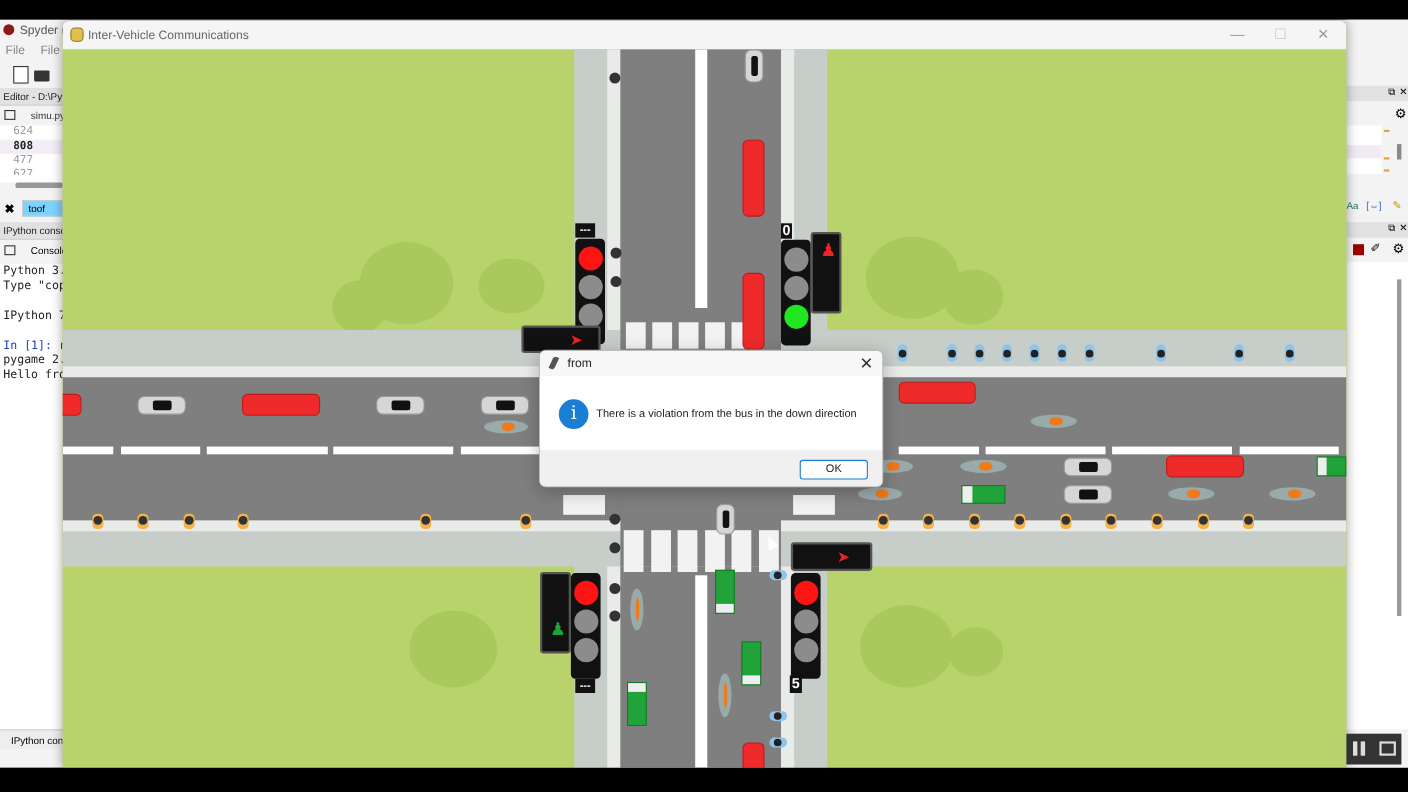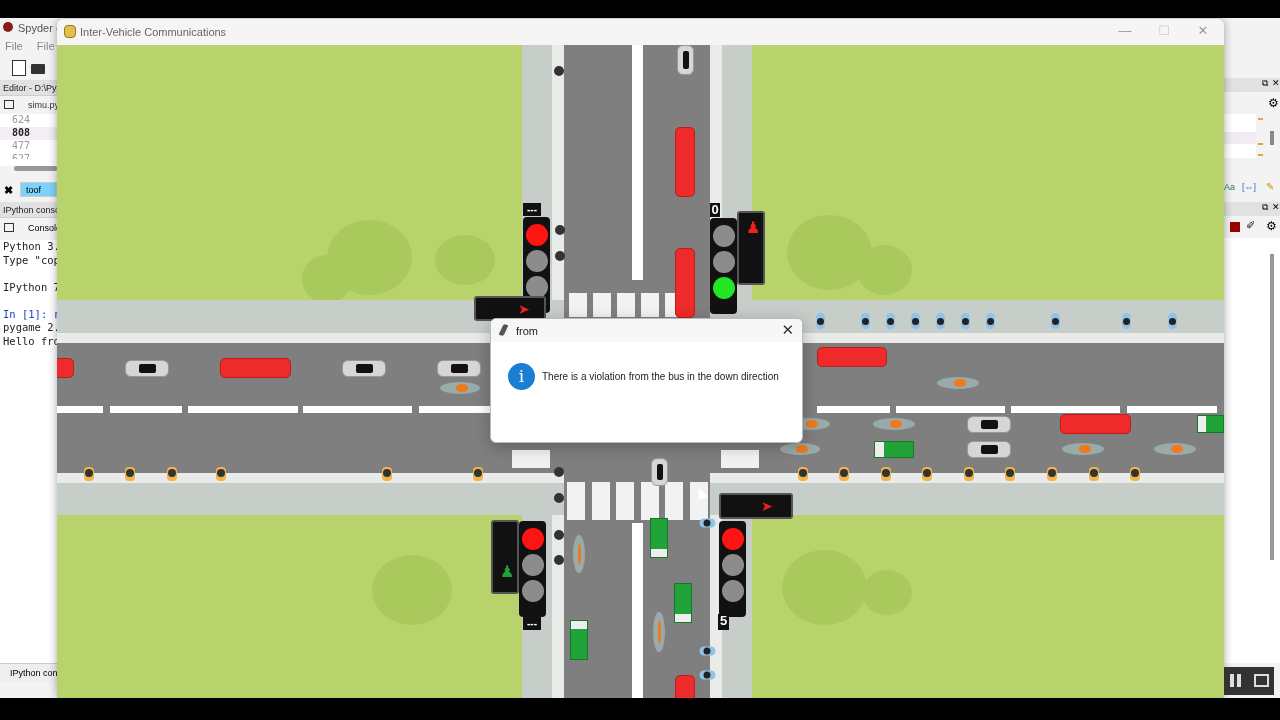--- a/index.html
+++ b/index.html
@@ -324,20 +324,23 @@
 <div class="dlg">
   <div class="dlg-title">
     <span class="feather"></span>
     <span class="t">from</span>
     <span class="close">✕</span>
   </div>
   <div class="dlg-body">
     <div class="info-ico">i</div>
     <div class="dlg-msg">There is a violation from the bus in the down direction</div>
   </div>
+  <div class="dlg-foot">
+    <div class="ok">OK</div>
+  </div>
 </div>
 
 <div class="cursor"></div>
 
 <div class="ctrl">
   <span class="abs" style="left:6px;top:7px;width:4px;height:13px;background:#ddd"></span>
   <span class="abs" style="left:13px;top:7px;width:4px;height:13px;background:#ddd"></span>
   <span class="abs" style="left:30px;top:7px;width:15px;height:13px;border:2px solid #ddd"></span>
 </div>
 

